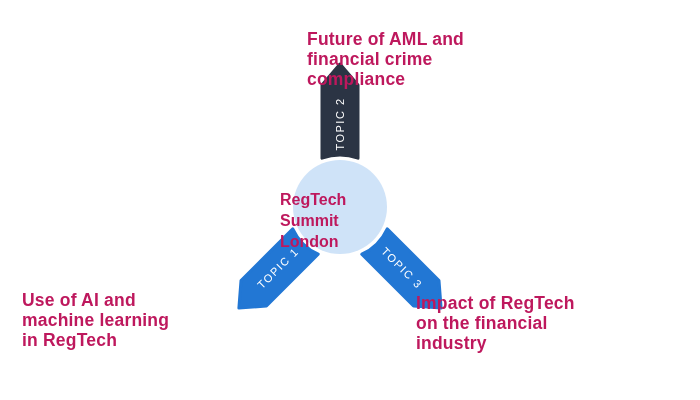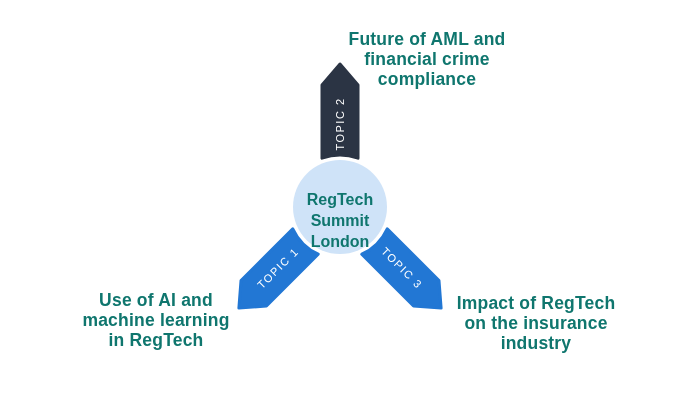--- a/index.html
+++ b/index.html
@@ -7,32 +7,31 @@
     width: 700px; height: 400px;
     background: #ffffff;
     font-family: "Liberation Sans", sans-serif;
     overflow: hidden;
   }
   .stage { position: relative; width: 700px; height: 400px; }
   .stage > svg { position: absolute; left: 0; top: 0; }
   .label {
     position: absolute;
     white-space: pre-line;
-    text-align: center;
     font-weight: bold;
-    color: #0f766e;
+    color: #be185d;
   }
   .topic-label {
     width: 240px;
     font-size: 17.5px;
     line-height: 20px;
     letter-spacing: 0.2px;
   }
   .lbl-top   { left: 307px; top: 29px;  }
-  .lbl-left  { left: 36px;  top: 290px; }
+  .lbl-left  { left: 22px;  top: 290px; }
   .lbl-right { left: 416px; top: 293px; }
   .center-label {
     left: 280px; top: 189px; width: 120px;
     font-size: 16px; line-height: 21px;
   }
   .arrow { stroke-width: 3; stroke-linejoin: round; stroke-linecap: round; }
   .tag {
     font-size: 11px;
     font-weight: 500;
     letter-spacing: 1.5px;
@@ -72,16 +71,16 @@
 Summit
 London</div>
 
   <div class="label topic-label lbl-left">Use of AI and
 machine learning
 in RegTech</div>
   <div class="label topic-label lbl-top">Future of AML and
 financial crime
 compliance</div>
   <div class="label topic-label lbl-right">Impact of RegTech
-on the insurance
+on the financial
 industry</div>
 
 </div>
 
 </body></html>

